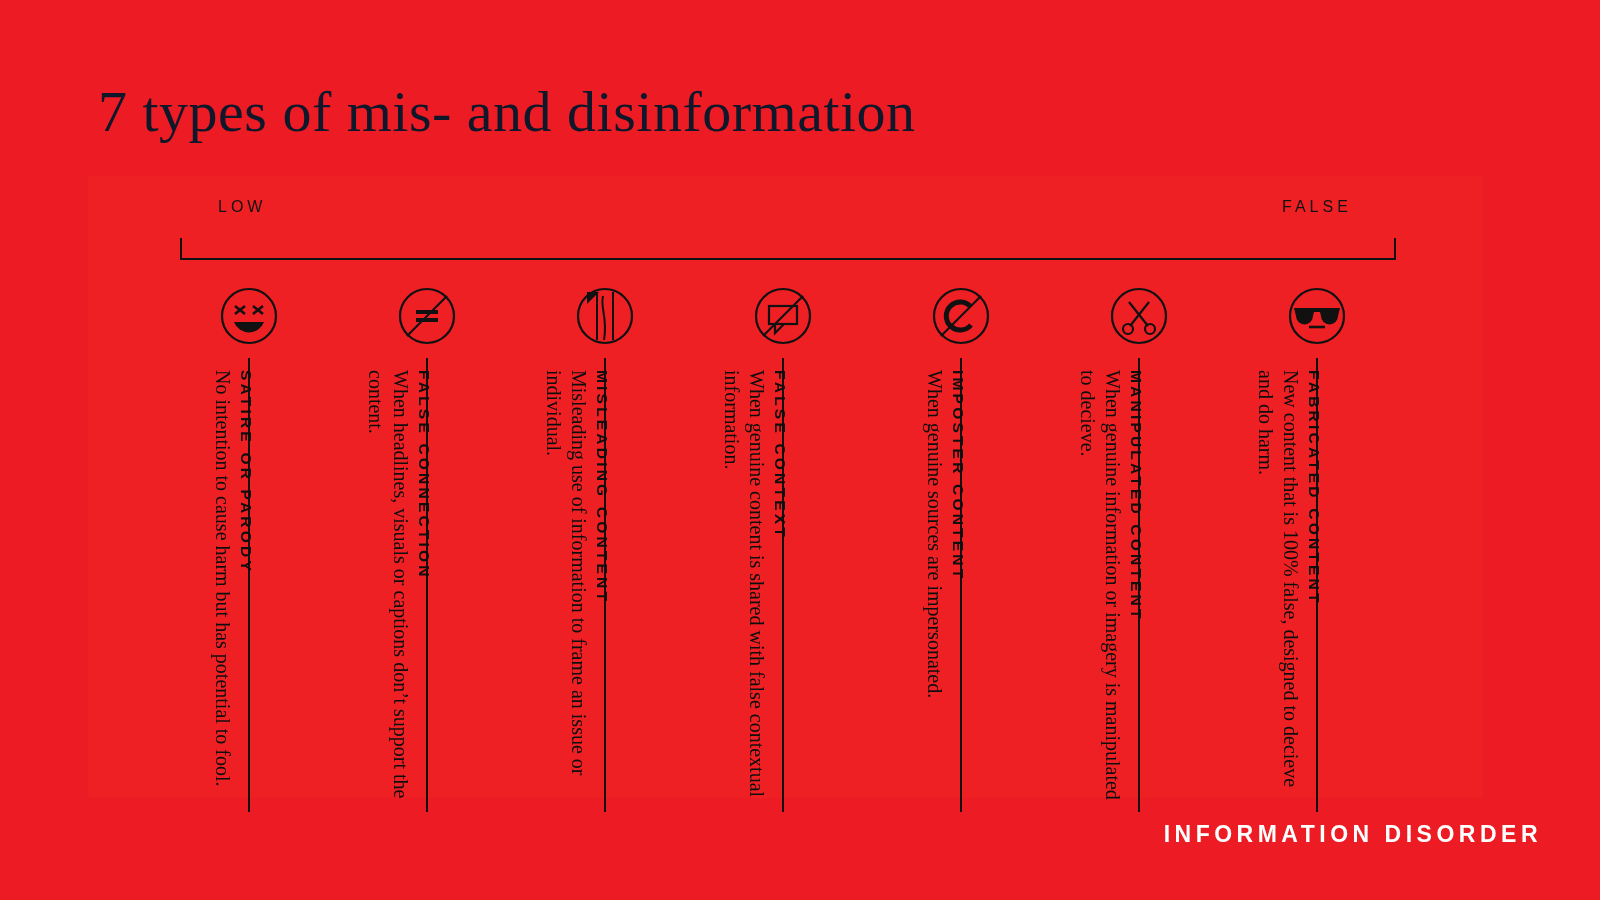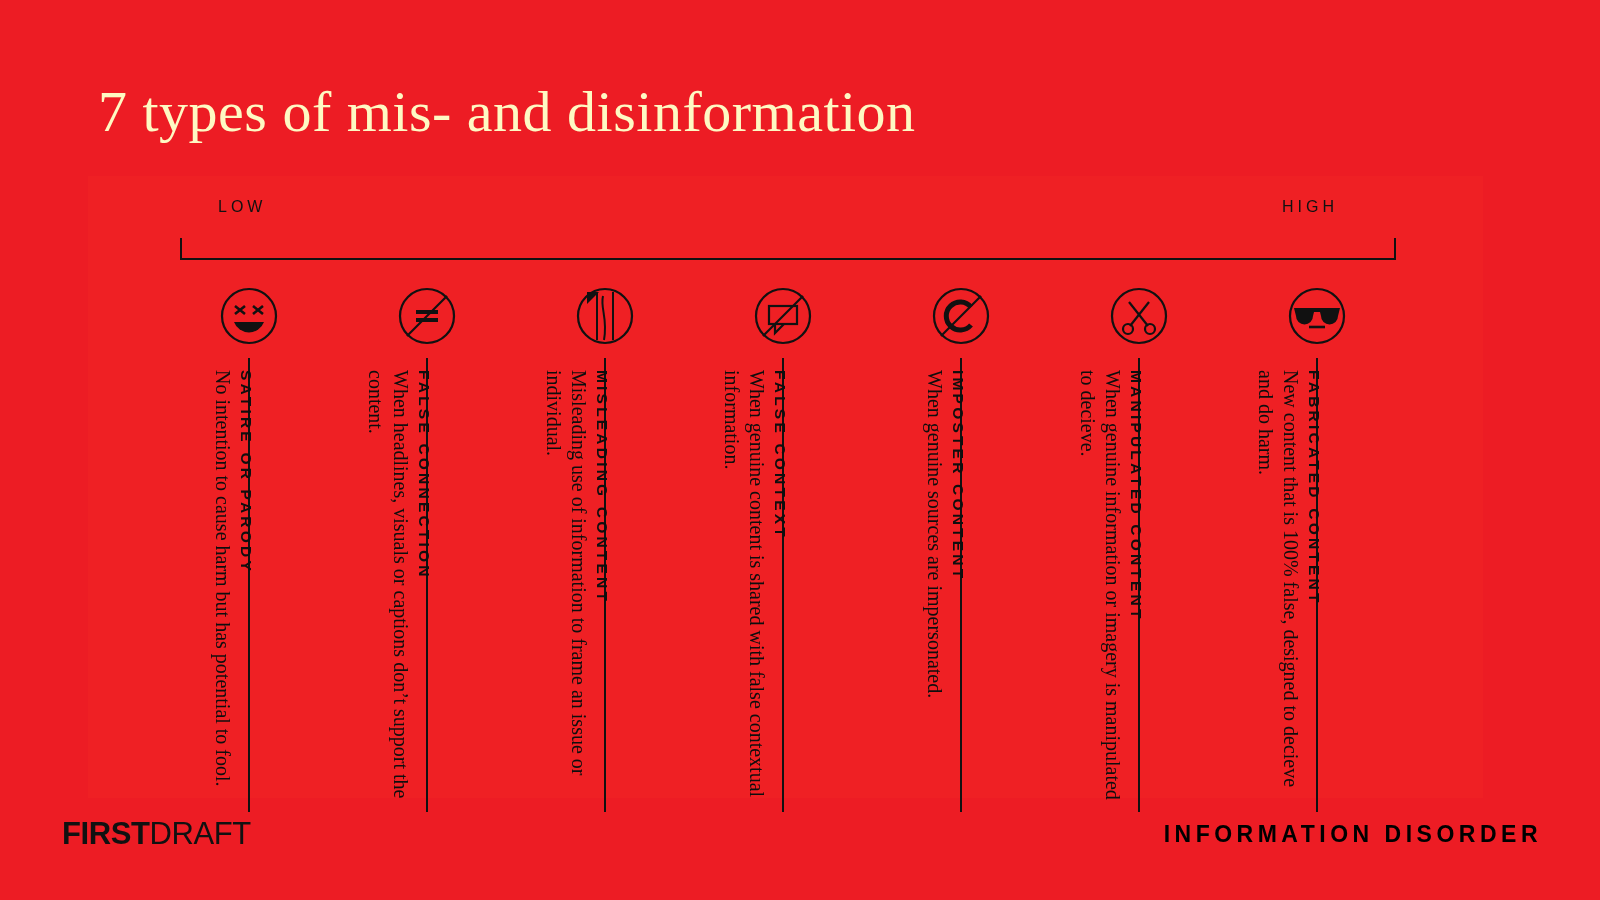--- a/index.html
+++ b/index.html
@@ -29,21 +29,21 @@
     height: 622px;
     background: #ef2024;
   }
   .title {
     position: absolute;
     left: 98px;
     top: 78px;
     font-family: "Liberation Serif", serif;
     font-size: 58px;
     letter-spacing: 0.5px;
-    color: #fef9c3;
+    color: #0f172a;
     white-space: nowrap;
   }
   
   .axis-label {
     position: absolute;
     top: 198px;
     font-size: 16px;
     font-weight: normal;
     letter-spacing: 4px;
     color: #111;
@@ -144,34 +144,34 @@
   .logo .light {
     font-weight: normal;
   }
   .footer-right {
     position: absolute;
     right: 58px;
     bottom: 52px;
     font-size: 23px;
     font-weight: bold;
     letter-spacing: 4.5px;
-    color: #000000;
+    color: #ffffff;
   }
 </style>
 </head>
 <body>
 
 <div class="canvas">
 
   <div class="panel"></div>
 
   <div class="title">7 types of mis- and disinformation</div>
 
   <div class="axis-label low">LOW</div>
-  <div class="axis-label high">HIGH</div>
+  <div class="axis-label high">FALSE</div>
   <div class="axis-line"></div>
   <div class="axis-cap left"></div>
   <div class="axis-cap right"></div>
 
   <div class="cols">
 
     <div class="col" style="left:72px;">
       <div class="icon-wrap">
         <svg width="64" height="64" viewBox="0 0 64 64" fill="none" stroke="#111" stroke-width="2.2">
           <circle cx="32" cy="32" r="27"></circle>
@@ -278,17 +278,16 @@
       </div>
       <div class="vline"></div>
       <div class="textblock">
         <span class="cat-name">FABRICATED CONTENT</span>
         <span class="cat-desc">New content that is 100% false, designed to decieve and do harm.</span>
       </div>
     </div>
 
   </div>
 
-  <div class="logo"><span>FIRST</span><span class="light">DRAFT</span></div>
 
   <div class="footer-right">INFORMATION DISORDER</div>
 
 </div>
 
 </body></html>

